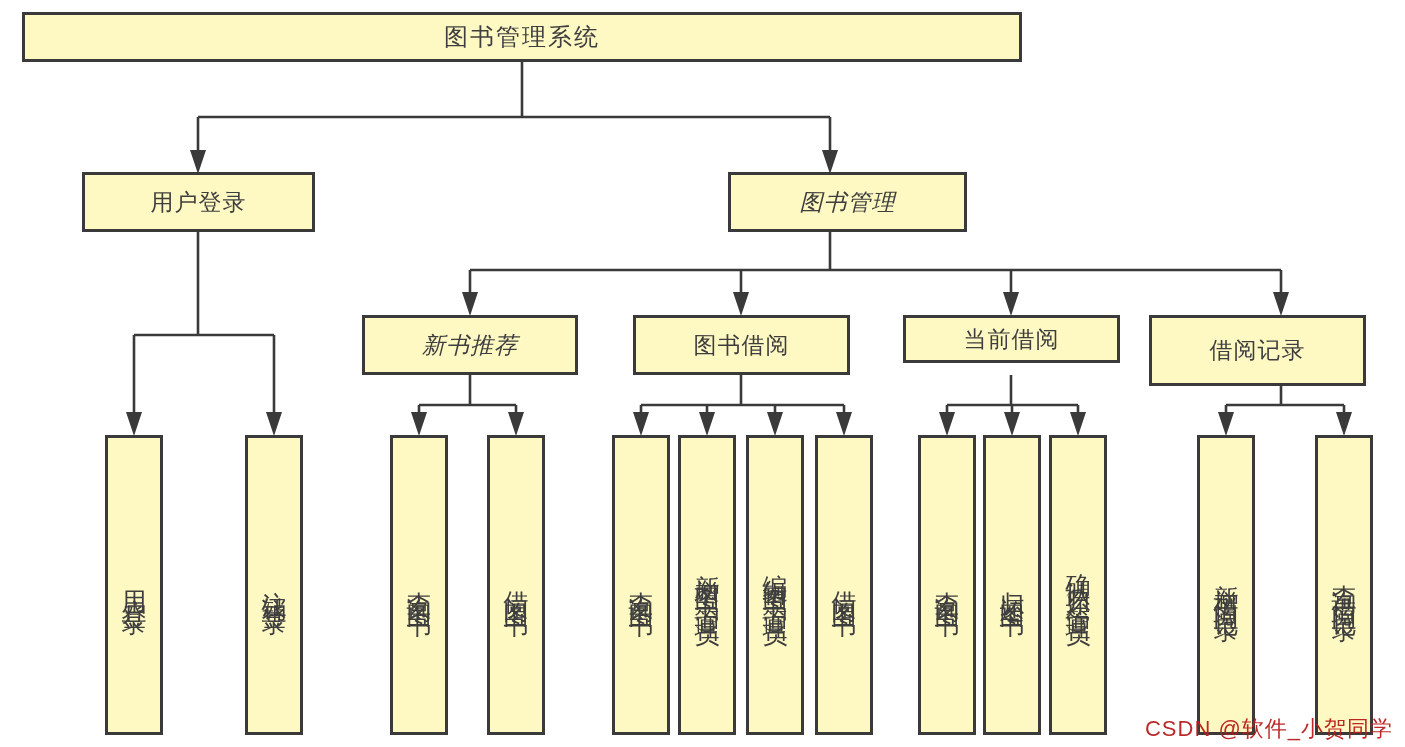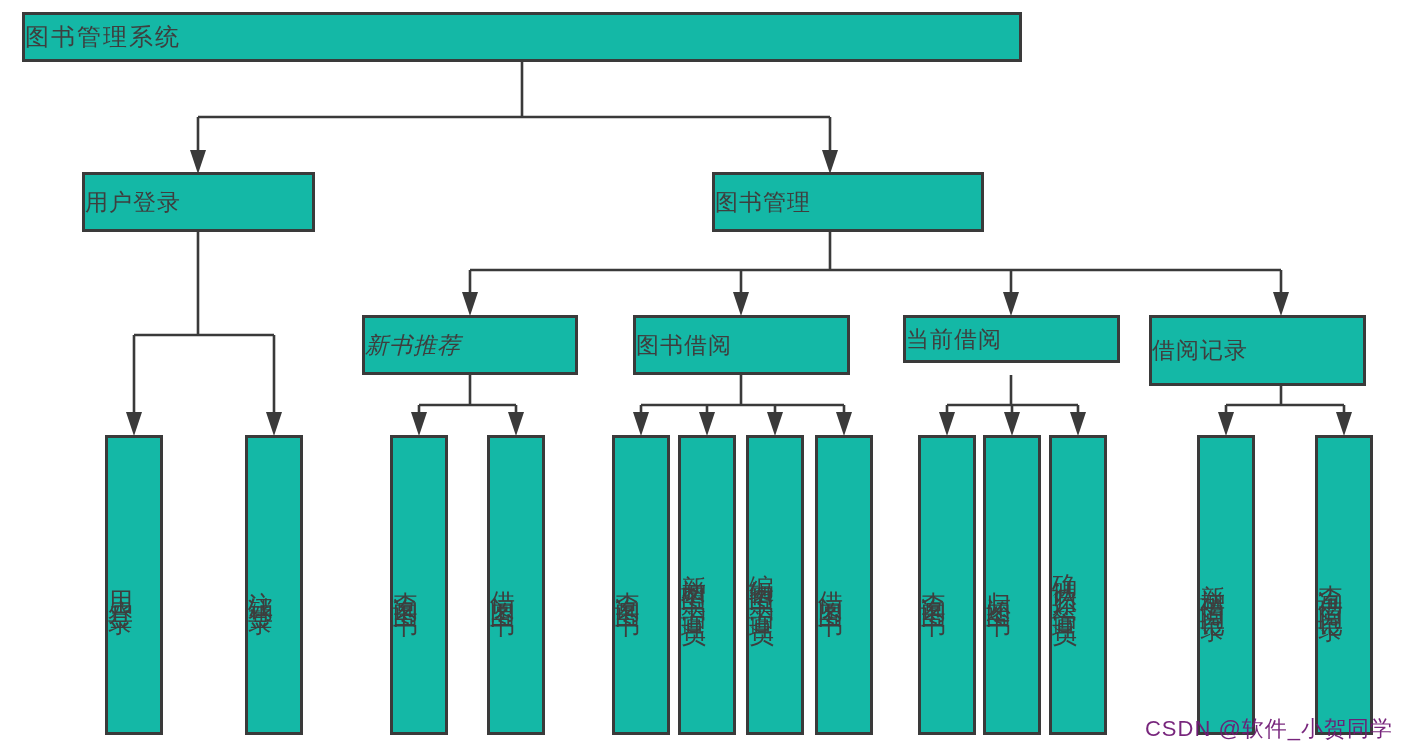--- a/index.html
+++ b/index.html
@@ -13,40 +13,41 @@
     overflow: hidden;
   }
   .connectors {
     position: absolute;
     left: 0; top: 0;
     width: 1405px; height: 747px;
   }
   .node {
     position: absolute;
     border: 3px solid #3a3a3a;
-    background: #14b8a6;
+    background: #fef9c3;
     display: flex;
     align-items: center;
+    justify-content: center;
     color: #3e3e3e;
   }
   .root-node  { font-size: 24px; letter-spacing: 2px; }
   .h-node     { font-size: 23px; letter-spacing: 1px; }
   .v-node span {
     writing-mode: vertical-rl;
     line-height: 1;
     font-size: 25px;
     letter-spacing: 7px;
   }
   .watermark {
     position: absolute;
     right: 12px;
     bottom: 3px;
     font-size: 22px;
     letter-spacing: 1px;
-    color: #701a75;
+    color: #b91c1c;
     opacity: 0.95;
     z-index: 5;
     white-space: nowrap;
   }
 </style>
 </head>
 <body>
 
 <div class="stage">
 
@@ -86,21 +87,21 @@
     <polygon points="1336,412 1352,412 1344,436" fill="#3a3a3a"></polygon>
   </svg>
 
   <div class="node root-node" style="left:22px; top:12px; width:1000px; height:50px;">
     <span>图书管理系统</span>
   </div>
 
   <div class="node h-node" style="left:82px; top:172px; width:233px; height:60px;">
     <span>用户登录</span>
   </div>
-  <div class="node h-node" style="left:712px; top:172px; width:272px; height:60px;">
+  <div class="node h-node" style="left:728px; top:172px; width:239px; height:60px;font-style:italic;">
     <span>图书管理</span>
   </div>
 
   <div class="node h-node" style="left:362px; top:315px; width:216px; height:60px;font-style:italic;">
     <span>新书推荐</span>
   </div>
   <div class="node h-node" style="left:633px; top:315px; width:217px; height:60px;">
     <span>图书借阅</span>
   </div>
   <div class="node h-node" style="left:903px; top:315px; width:217px; height:48px;">

